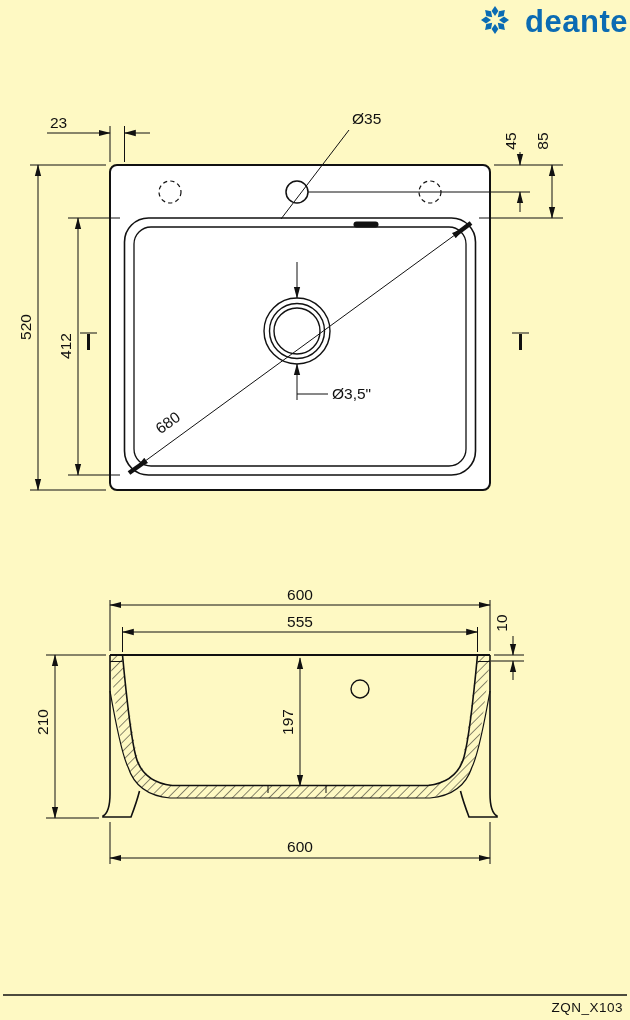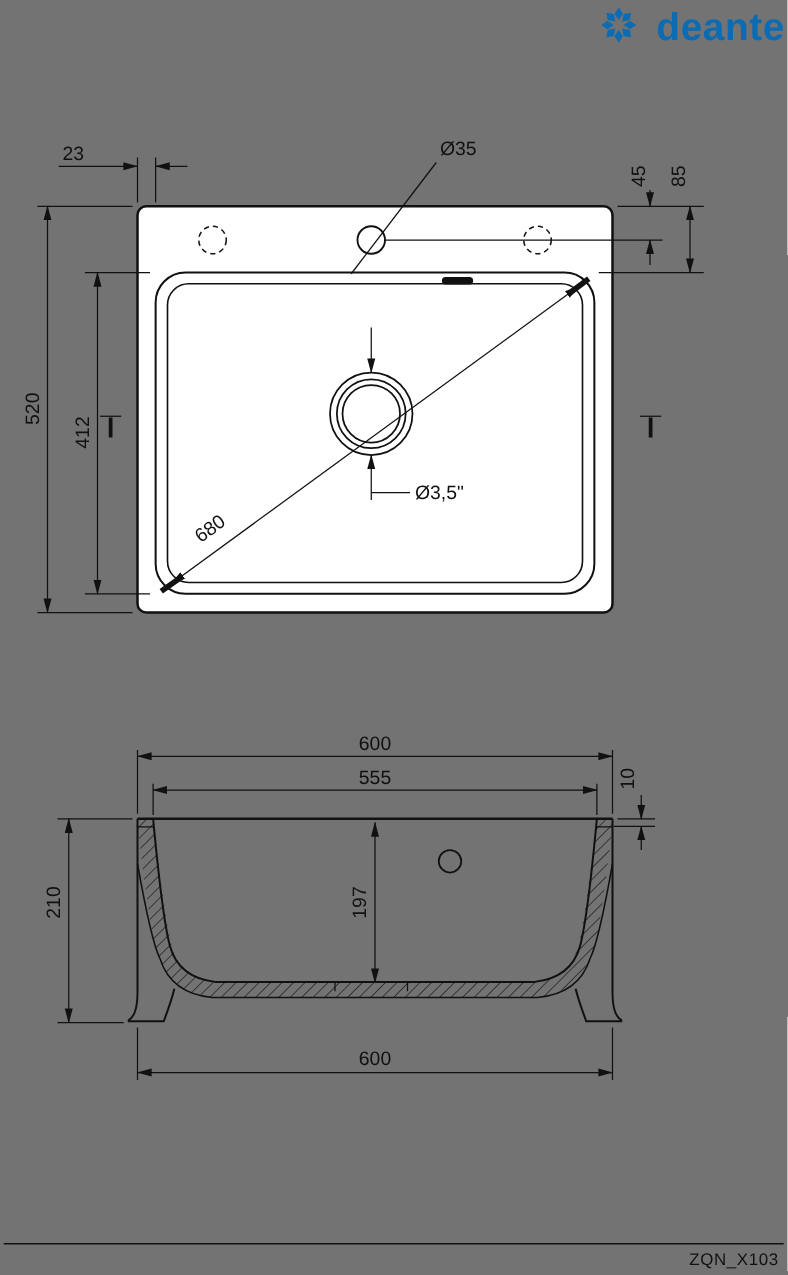--- a/index.html
+++ b/index.html
@@ -1,17 +1,17 @@
 <!DOCTYPE html>
 <html><head>
 <meta charset="utf-8">
 <title>Sink technical drawing</title>
 <style>
   html,body{margin:0;padding:0;background:#ffffff;}
-  .page{width:630px;height:1020px;position:relative;background:#737373;overflow:hidden;}
+  .page{width:630px;height:1020px;position:relative;background:#fef9c3;overflow:hidden;}
   svg{display:block;}
   .dim{font-family:"Liberation Sans", sans-serif;font-size:15.5px;fill:#111;}
   .model{font-family:"Liberation Sans", sans-serif;font-size:13.5px;fill:#111;letter-spacing:.5px;}
   .logo-text{font-family:"Liberation Sans", sans-serif;font-size:31px;font-weight:bold;fill:#0b6bb3;letter-spacing:.5px;}
   .thin{stroke:#111;stroke-width:1;fill:none;}
   .outline{stroke:#111;fill:none;}
 </style>
 </head>
 <body>
 

